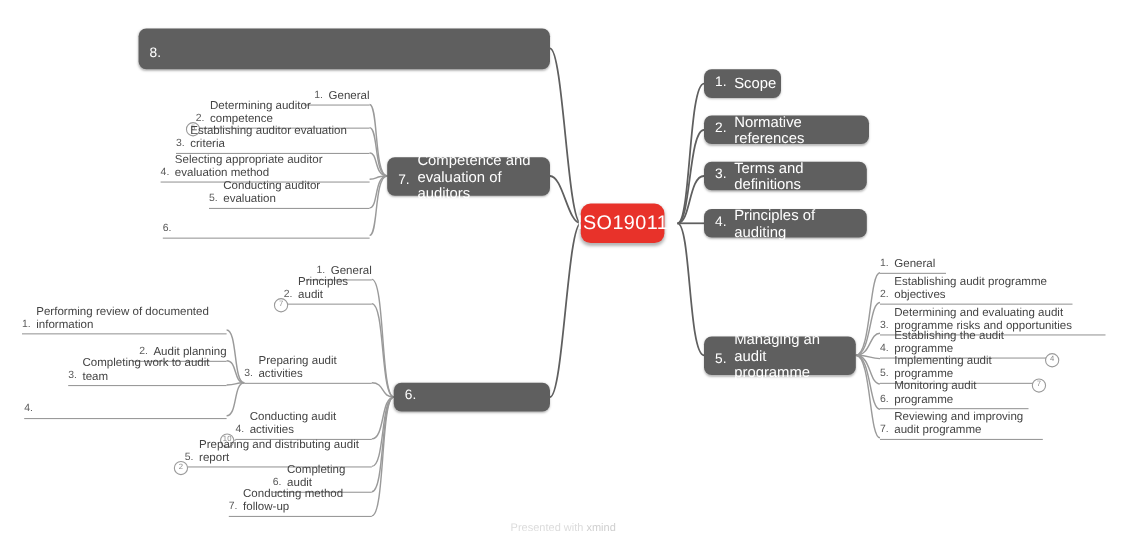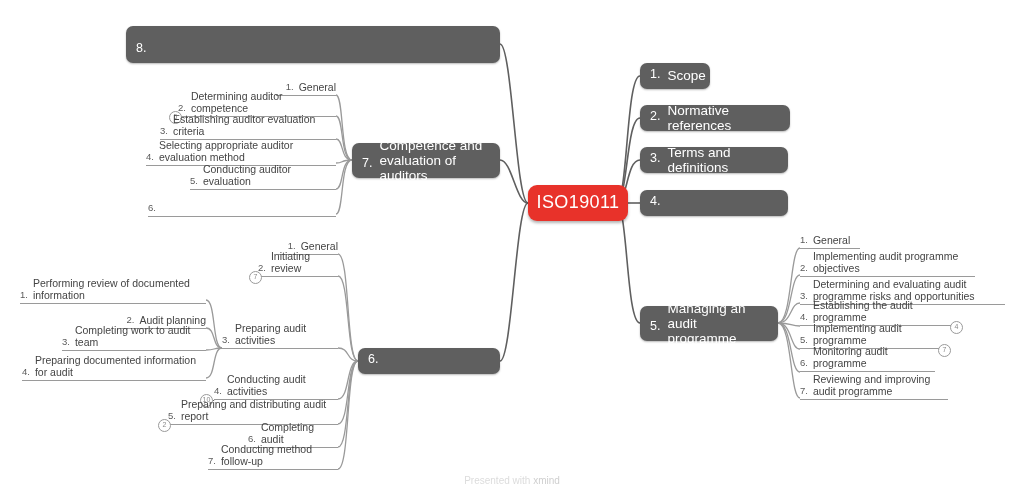--- a/index.html
+++ b/index.html
@@ -132,55 +132,56 @@
       <path d="M358 361 C346 361 350 447 338 447"></path>
       <path d="M358 361 C346 361 350 469 338 469"></path>
 
       <path d="M222 348 C212 348 216 300 206 300"></path>
       <path d="M222 348 C212 348 216 328 206 328"></path>
       <path d="M222 348 C212 348 216 350 206 350"></path>
       <path d="M222 348 C212 348 216 378 206 378"></path>
     </g>
   </svg>
 
-  <div class="node root" style="left:528px;top:185px;width:100px;height:36px;">
+  <div class="node root" style="left:528px;top:185px;width:76px;height:36px;">
     <span class="txt">ISO19011</span>
   </div>
 
   <div class="node grey" style="left:640px;top:63px;width:70px;height:26px;">
     <span class="num">1.</span>
     <span class="txt">Scope</span>
   </div>
 
   <div class="node grey" style="left:640px;top:105px;width:150px;height:26px;">
     <span class="num">2.</span>
     <span class="txt">Normative references</span>
   </div>
 
   <div class="node grey" style="left:640px;top:147px;width:148px;height:26px;">
     <span class="num">3.</span>
     <span class="txt">Terms and definitions</span>
   </div>
 
   <div class="node grey" style="left:640px;top:190px;width:148px;height:26px;">
     <span class="num">4.</span>
+    <span class="txt">Principles of auditing</span>
   </div>
 
   <div class="node grey" style="left:640px;top:306px;width:138px;height:35px;">
     <span class="num">5.</span>
     <span class="txt">Managing an audit programme</span>
   </div>
 
   <div class="leaf" style="left:800px;top:235px;width:60px;height:14px;">
     <span class="num">1.</span>
     <span class="txt">General</span>
   </div>
   <div class="leaf two-line" style="left:800px;top:252px;width:175px;height:25px;">
     <span class="num">2.</span>
-    <span class="txt">Implementing audit programme objectives</span>
+    <span class="txt">Establishing audit programme objectives</span>
   </div>
   <div class="leaf two-line" style="left:800px;top:280px;width:205px;height:25px;">
     <span class="num">3.</span>
     <span class="txt">Determining and evaluating audit programme risks and opportunities</span>
   </div>
   <div class="leaf" style="left:800px;top:312px;width:158px;height:14px;">
     <span class="num">4.</span>
     <span class="txt">Establishing the audit programme</span>
   </div>
   <div class="badge" style="left:950px;top:321px;">4</div>
@@ -238,21 +239,21 @@
   <div class="leaf two-line" style="left:148px;top:192px;width:188px;height:25px;">
     <span class="num">6.</span>
   </div>
 
   <div class="leaf r-align" style="left:278px;top:241px;width:60px;height:14px;">
     <span class="num">1.</span>
     <span class="txt">General</span>
   </div>
   <div class="leaf r-align" style="left:258px;top:263px;width:80px;height:14px;">
     <span class="num">2.</span>
-    <span class="txt">Initiating review</span>
+    <span class="txt">Principles audit</span>
   </div>
   <div class="badge" style="left:249px;top:271px;">7</div>
 
   <div class="leaf r-align" style="left:222px;top:335px;width:116px;height:14px;">
     <span class="num">3.</span>
     <span class="txt">Preparing audit activities</span>
   </div>
 
   <div class="leaf r-align" style="left:214px;top:386px;width:124px;height:14px;">
     <span class="num">4.</span>
@@ -282,21 +283,20 @@
   <div class="leaf r-align" style="left:120px;top:315px;width:86px;height:14px;">
     <span class="num">2.</span>
     <span class="txt">Audit planning</span>
   </div>
   <div class="leaf r-align" style="left:62px;top:337px;width:144px;height:14px;">
     <span class="num">3.</span>
     <span class="txt">Completing work to audit team</span>
   </div>
   <div class="leaf two-line" style="left:22px;top:356px;width:184px;height:25px;">
     <span class="num">4.</span>
-    <span class="txt">Preparing documented information for audit</span>
   </div>
 
   <div class="watermark">
     <span>Presented with</span>
     <b>xmind</b>
   </div>
 
 </div>
 
 </body></html>

